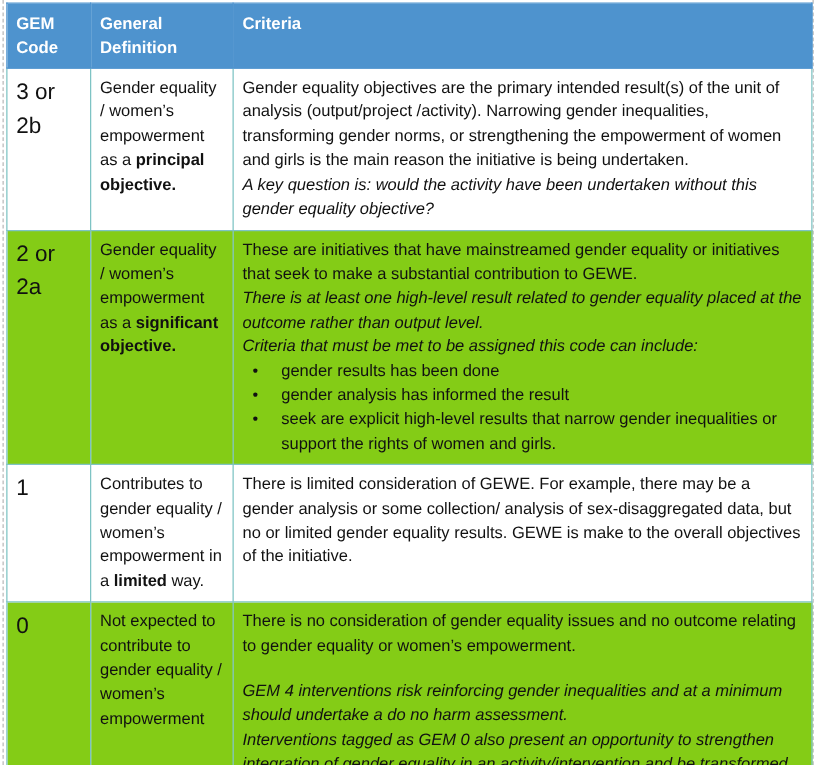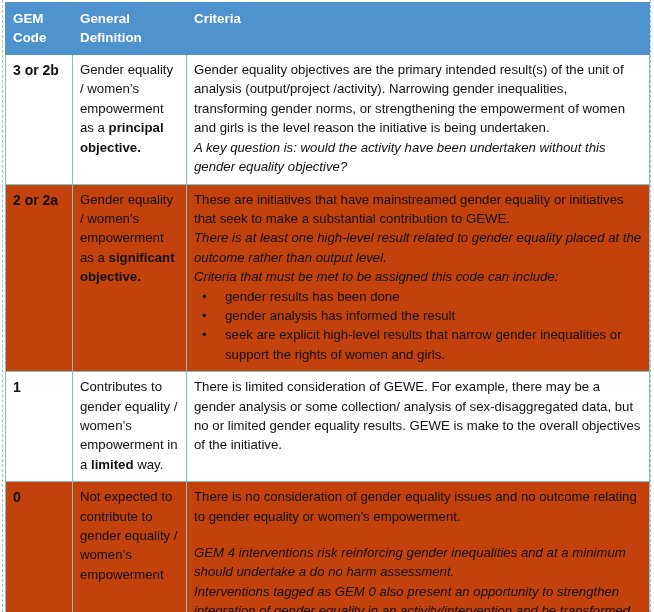--- a/index.html
+++ b/index.html
@@ -63,25 +63,25 @@
     font-weight: bold;
     font-size: 13.4px;
     line-height: 1.42;
     border-color: #4e93ce;
     padding: 6px 7px 7px 7px;
   }
   table.gem-table thead th.th-code { width: 67px; }
 
   
   tr.band-light td { background: #ffffff; }
-  tr.band-blue  td { background: #c2410c; }
+  tr.band-blue  td { background: #84cc16; }
 
   td.cell-code {
-    font-weight: bold;
-    font-size: 14px;
+    font-weight: normal;
+    font-size: 18px;
   }
   td.cell-def { }
   td.cell-crit { }
 
   .p { margin: 0 0 0 0; }
   .p + .p { margin-top: 0; font-style: italic; }
   .p.spacer-after { margin-bottom: 17px; }
 
   b, strong { font-weight: bold; }
 
@@ -124,21 +124,21 @@
       </tr>
     </thead>
     <tbody>
 
       <tr class="band-light">
         <td class="cell-code">3 or 2b</td>
         <td class="cell-def">
           <span>Gender equality / women’s empowerment as a </span><b>principal objective.</b><span></span>
         </td>
         <td class="cell-crit">
-          <p class="p">Gender equality objectives are the primary intended result(s) of the unit of analysis (output/project /activity). Narrowing gender inequalities, transforming gender norms, or strengthening the empowerment of women and girls is the level reason the initiative is being undertaken.</p>
+          <p class="p">Gender equality objectives are the primary intended result(s) of the unit of analysis (output/project /activity). Narrowing gender inequalities, transforming gender norms, or strengthening the empowerment of women and girls is the main reason the initiative is being undertaken.</p>
           <p class="p">A key question is: would the activity have been undertaken without this gender equality objective?</p>
         </td>
       </tr>
 
       <tr class="band-blue">
         <td class="cell-code">2 or 2a</td>
         <td class="cell-def">
           <span>Gender equality / women’s empowerment as a </span><b>significant objective.</b><span></span>
         </td>
         <td class="cell-crit">

